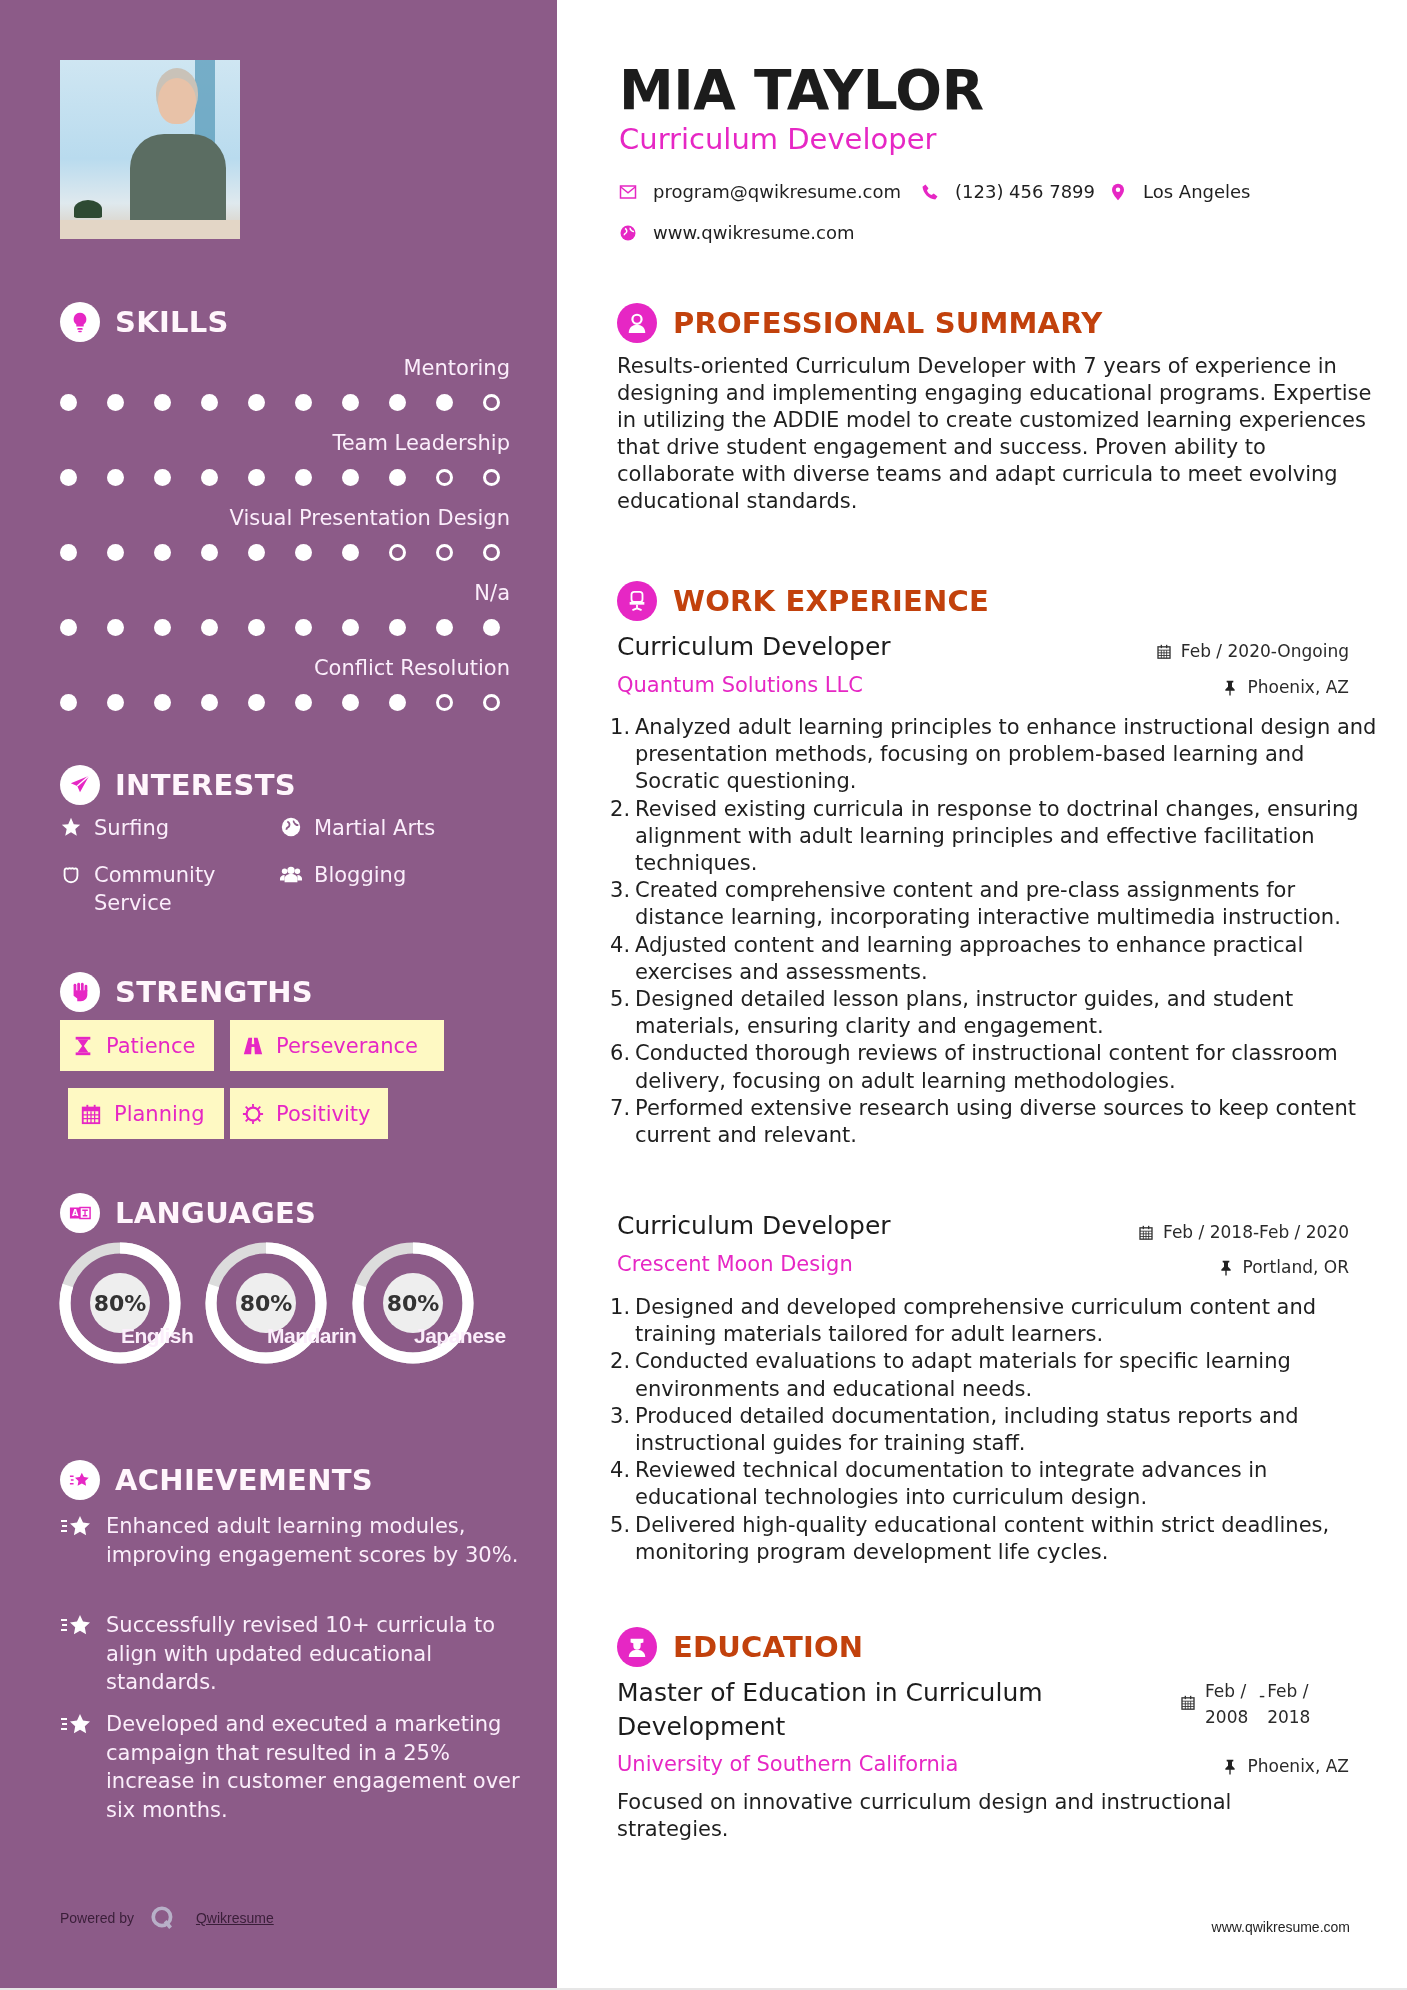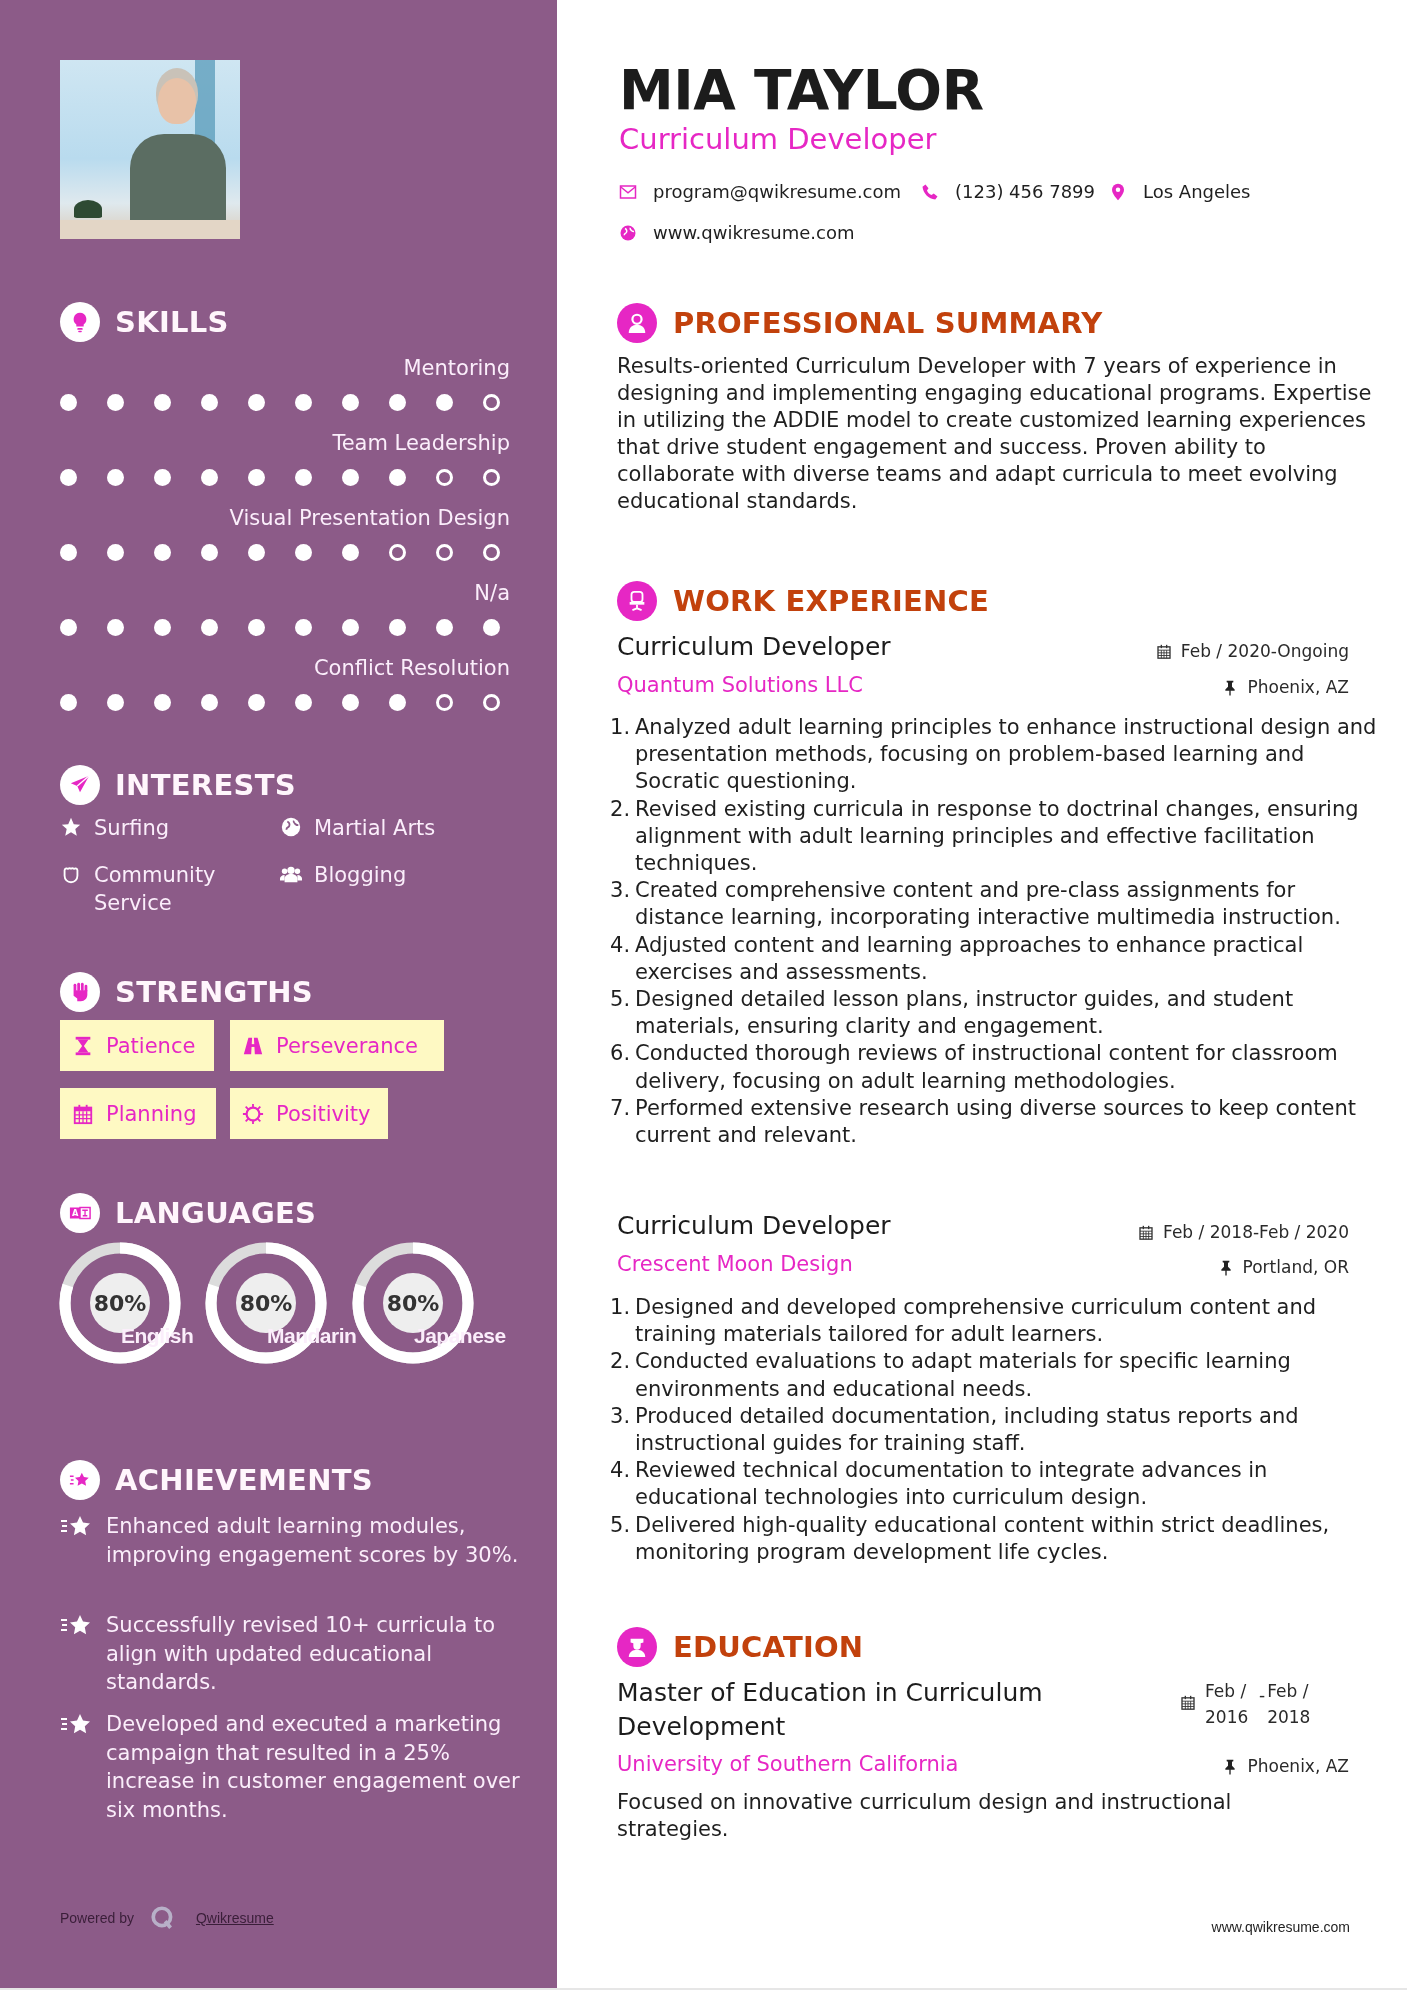--- a/index.html
+++ b/index.html
@@ -239,21 +239,21 @@
       </svg>
     <span>Patience</span>
   </div>
   <div class="strength" style="left:230px; top:1020px; width:214px">
     <svg class="ic" viewBox="0 0 24 24">
         <path d="M7 3h4l-1 18H2zM13 3h4l5 18h-8z" fill="#e627c4"></path>
         <rect x="9" y="10" width="6" height="3" fill="#e627c4"></rect>
       </svg>
     <span>Perseverance</span>
   </div>
-  <div class="strength" style="left:60px; top:1088px; width:156px">
+  <div class="strength" style="left:68px; top:1088px; width:156px">
     <svg class="ic" viewBox="0 0 24 24">
         <rect x="3" y="5" width="18" height="17" fill="none" stroke="#e627c4" stroke-width="2"></rect>
         <rect x="3" y="5" width="18" height="4" fill="#e627c4"></rect>
         <path d="M3 13h18M3 17h18M8 9v13M12 9v13M16 9v13" stroke="#e627c4" stroke-width="1.4"></path>
         <rect x="7" y="2" width="2" height="5" fill="#e627c4"></rect>
         <rect x="15" y="2" width="2" height="5" fill="#e627c4"></rect>
       </svg>
     <span>Planning</span>
   </div>
   <div class="strength" style="left:230px; top:1088px; width:158px">
@@ -469,21 +469,21 @@
 
   <div class="meta" style="right:auto; left:623px; top:1678px; align-items:flex-start; line-height:26px">
     <svg class="ic" style="margin-top:16px" viewBox="0 0 24 24">
         <rect x="3" y="5" width="18" height="17" fill="none" stroke="#333" stroke-width="2"></rect>
         <path d="M3 10h18M3 14h18M3 18h18M8 10v12M12 10v12M16 10v12" stroke="#333" stroke-width="1.3"></path>
         <rect x="7" y="2" width="2" height="5" fill="#333"></rect>
         <rect x="15" y="2" width="2" height="5" fill="#333"></rect>
       </svg>
     <div style="width:54px">
       <div>Feb /</div>
-      <div>2016</div>
+      <div>2008</div>
     </div>
     <span style="margin:4px 2px 0 0">-</span>
     <div>
       <div>Feb /</div>
       <div>2018</div>
     </div>
   </div>
 
   <div class="company" style="top:1752px">University of Southern California</div>
   <div class="meta" style="top:1756px">

